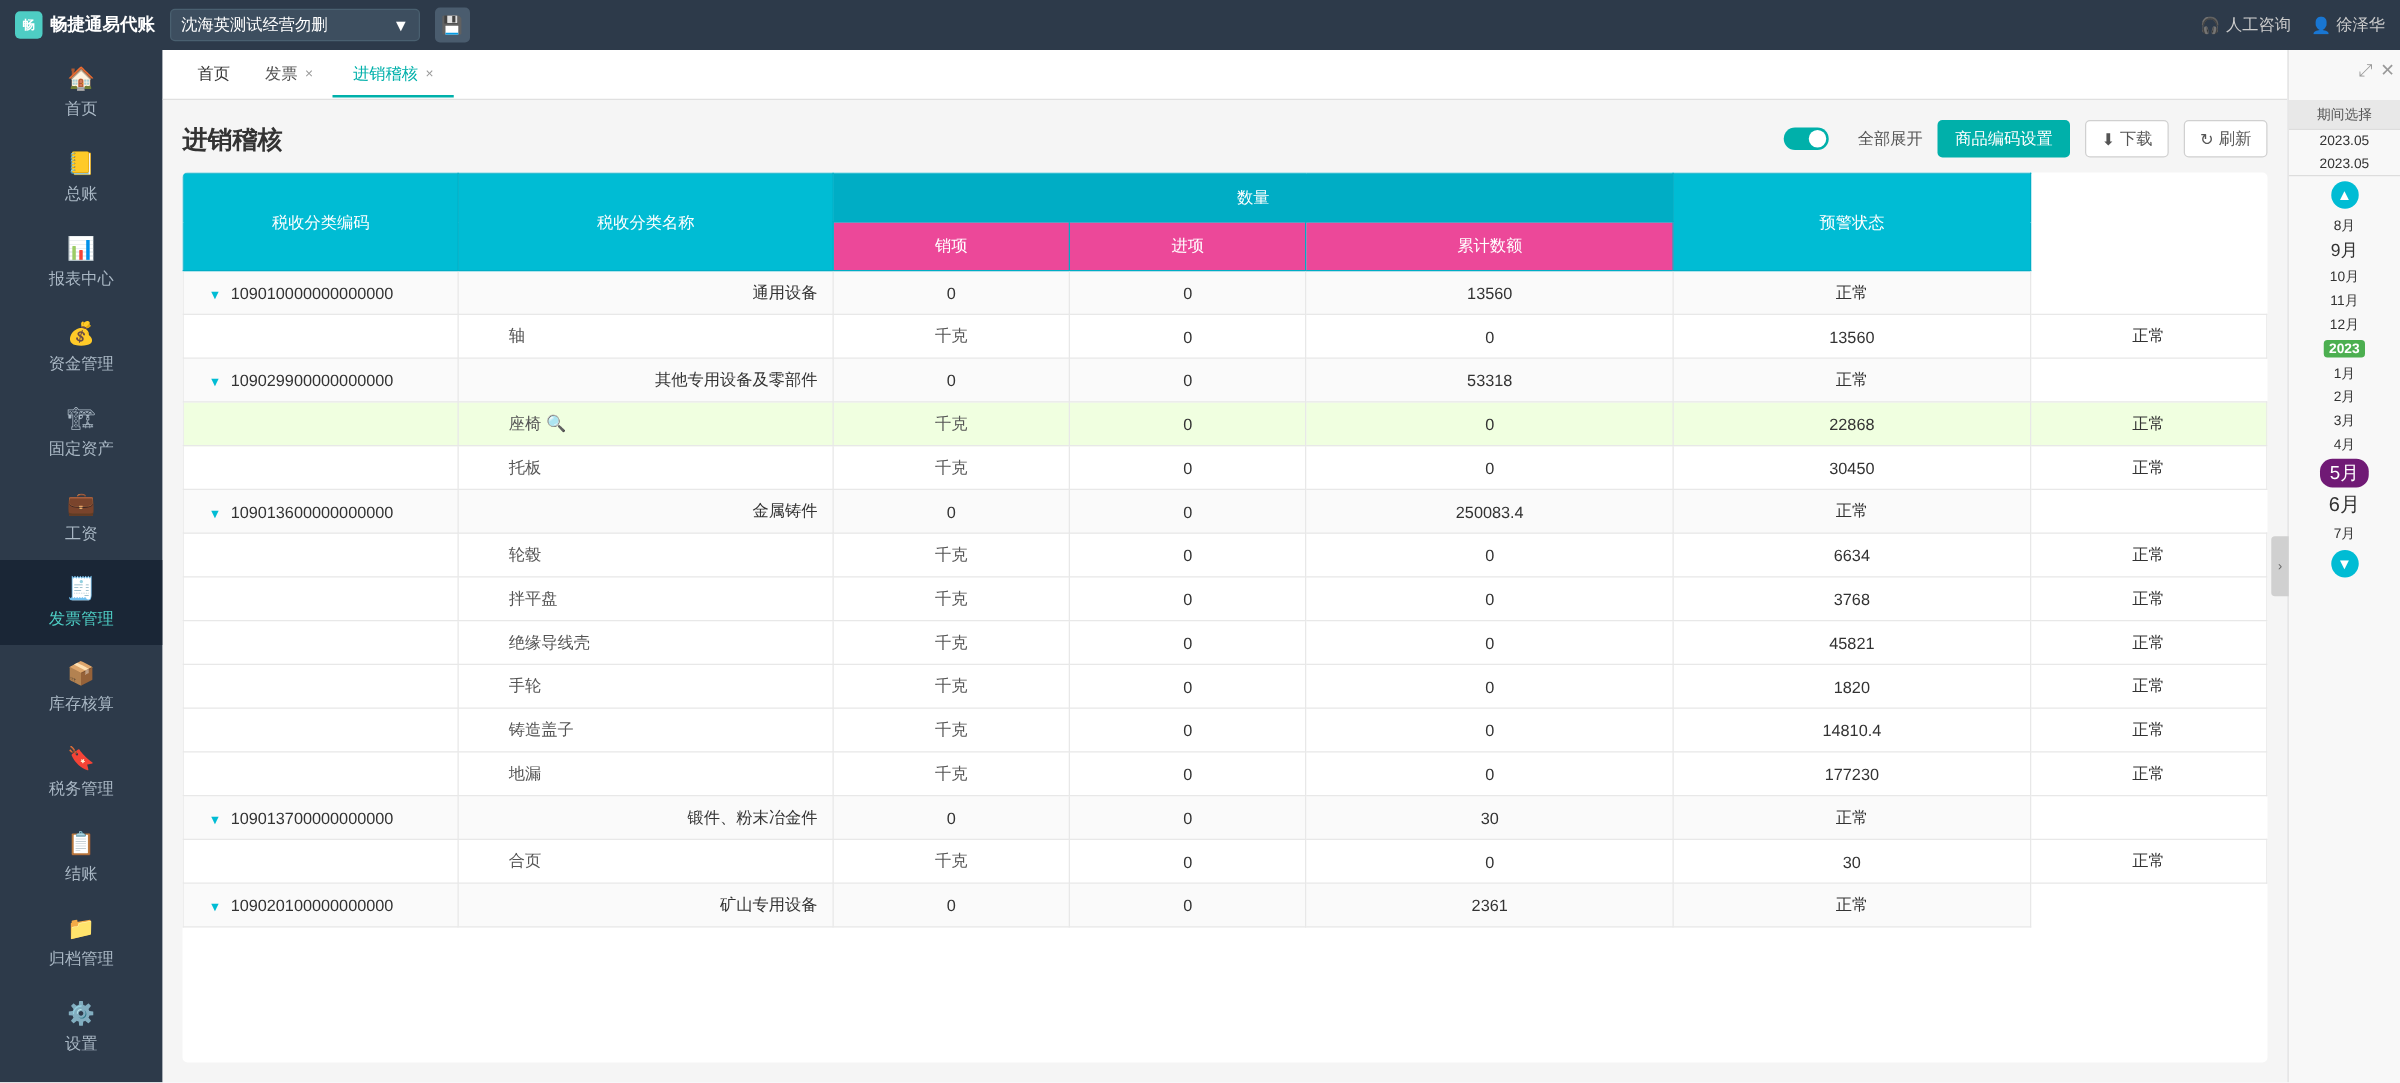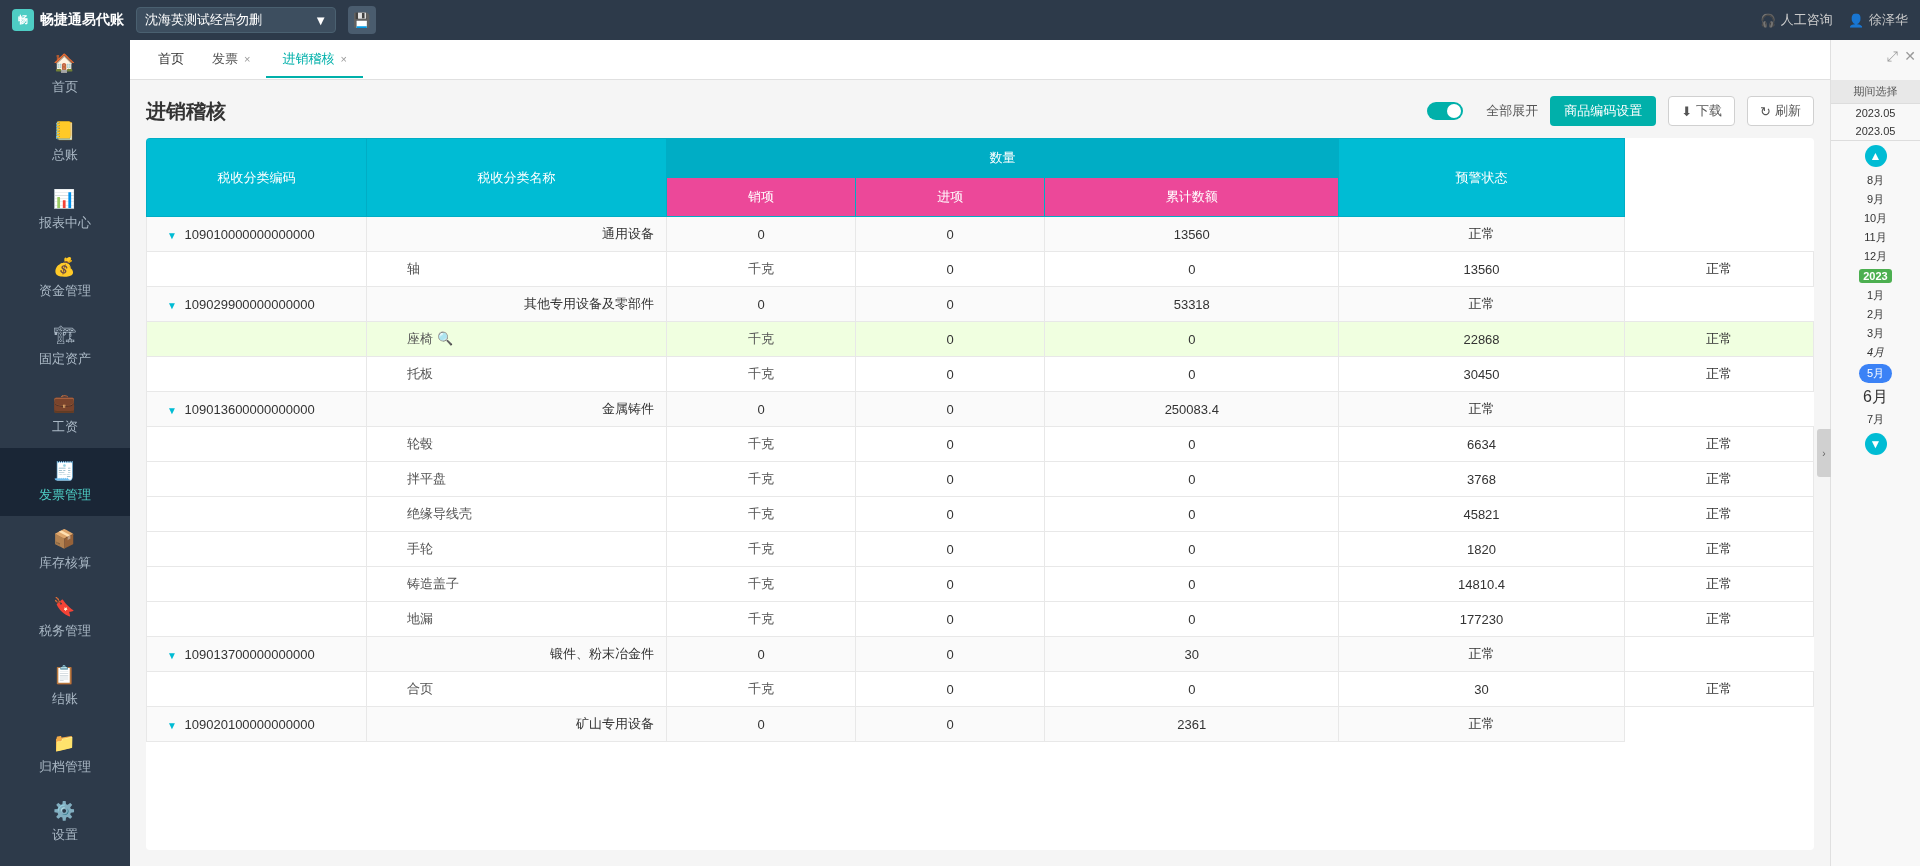--- a/index.html
+++ b/index.html
@@ -626,29 +626,29 @@
   <div style="width:90px; background:#f8f8f8; border-left:1px solid #e0e0e0; display:flex; flex-direction:column; flex-shrink:0; position:relative;">
     <div style="position:absolute;top:8px;right:4px;cursor:pointer;font-size:14px;color:#999;">✕</div>
     <div style="position:absolute;top:8px;right:22px;cursor:pointer;font-size:14px;color:#999;">⤢</div>
     <div style="position:absolute;left:-14px;top:50%;transform:translateY(-50%);width:14px;height:48px;background:#d0d0d0;border-radius:3px 0 0 3px;display:flex;align-items:center;justify-content:center;cursor:pointer;font-size:10px;color:#666;">›</div>
     <div style="padding-top:40px; width:100%; display:flex; flex-direction:column; align-items:center; overflow-y:auto; height:100%;">
       <div style="font-size:11px;color:#555;text-align:center;padding:4px 2px;background:#e8e8e8;border-bottom:1px solid #ddd;width:100%;">期间选择</div>
       <div style="font-size:11px;color:#333;padding:3px 2px;text-align:center;width:100%;">2023.05</div>
       <div style="font-size:11px;color:#333;padding:3px 2px;text-align:center;width:100%;border-bottom:1px solid #ddd;">2023.05</div>
       <div style="width:22px;height:22px;background:#00bcd4;border-radius:50%;color:white;display:flex;align-items:center;justify-content:center;font-size:12px;cursor:pointer;margin:4px auto;">▲</div>
       <div style="font-size:11px;color:#333;padding:2px;text-align:center;cursor:pointer;width:100%;">8月</div>
-      <div style="font-size:11px;color:#333;padding:2px;text-align:center;cursor:pointer;width:100%;">9月</div>
+      <div style="font-size:14px;color:#333;padding:2px;text-align:center;cursor:pointer;width:100%;">9月</div>
       <div style="font-size:11px;color:#333;padding:2px;text-align:center;cursor:pointer;width:100%;">10月</div>
       <div style="font-size:11px;color:#333;padding:2px;text-align:center;cursor:pointer;width:100%;">11月</div>
       <div style="font-size:11px;color:#333;padding:2px;text-align:center;cursor:pointer;width:100%;">12月</div>
       <div style="font-size:11px;font-weight:bold;color:white;background:#4caf50;border-radius:3px;padding:1px 4px;margin:3px 0;text-align:center;">2023</div>
       <div style="font-size:11px;color:#333;padding:2px;text-align:center;cursor:pointer;width:100%;">1月</div>
       <div style="font-size:11px;color:#333;padding:2px;text-align:center;cursor:pointer;width:100%;">2月</div>
       <div style="font-size:11px;color:#333;padding:2px;text-align:center;cursor:pointer;width:100%;">3月</div>
-      <div style="font-size:11px;color:#333;padding:2px;text-align:center;cursor:pointer;width:100%;font-style:italic;">4月</div>
-      <div style="font-size:11px;color:white;background:#3b82f6;border-radius:10px;padding:2px 8px;text-align:center;cursor:pointer;margin:2px auto;">5月</div>
+      <div style="font-size:11px;color:#333;padding:2px;text-align:center;cursor:pointer;width:100%;">4月</div>
+      <div style="font-size:15px;color:white;background:#701a75;border-radius:10px;padding:2px 8px;text-align:center;cursor:pointer;margin:2px auto;">5月</div>
       <div style="font-size:16px;color:#333;padding:2px;text-align:center;cursor:pointer;width:100%;">6月</div>
       <div style="font-size:11px;color:#333;padding:2px;text-align:center;cursor:pointer;width:100%;">7月</div>
       <div style="width:22px;height:22px;background:#00bcd4;border-radius:50%;color:white;display:flex;align-items:center;justify-content:center;font-size:12px;cursor:pointer;margin:4px auto;">▼</div>
     </div>
   </div>
 
 </div>
 
 </body></html>

